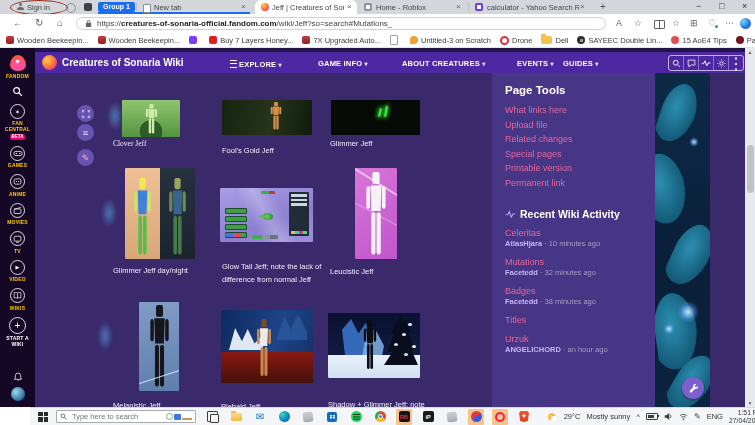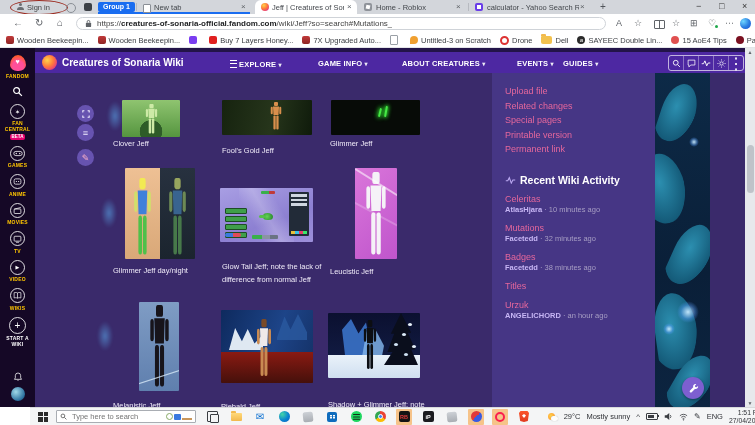--- a/index.html
+++ b/index.html
@@ -462,21 +462,21 @@
       <div class="fig" id="g1" style="left:87px;top:27px;width:58px;height:37px;">
         <svg class="man" width="13" height="30" viewBox="0 0 24 56">
             <rect x="8" y="0" width="8" height="8" rx="2"></rect>
             <path d="M6 9h12l-1 17H7z"></path>
             <rect x="1.5" y="9.5" width="4" height="15" rx="2"></rect>
             <rect x="18.5" y="9.5" width="4" height="15" rx="2"></rect>
             <rect x="6.8" y="27" width="4.6" height="28" rx="2"></rect>
             <rect x="12.6" y="27" width="4.6" height="28" rx="2"></rect>
           </svg>
       </div>
-      <div class="caption" style="left:78px;top:64px;">Clover Jeff</div>
+      <div class="caption" style="left:78px;top:64px;font-family:Liberation Serif, serif;">Clover Jeff</div>
 
       <div class="fig" id="g2" style="left:187px;top:27px;width:90px;height:35px;">
         <svg class="man" width="12" height="28" viewBox="0 0 24 56">
             <rect x="8" y="0" width="8" height="8" rx="2"></rect>
             <path d="M6 9h12l-1 17H7z"></path>
             <rect x="1.5" y="9.5" width="4" height="15" rx="2"></rect>
             <rect x="18.5" y="9.5" width="4" height="15" rx="2"></rect>
             <rect x="6.8" y="27" width="4.6" height="28" rx="2"></rect>
             <rect x="12.6" y="27" width="4.6" height="28" rx="2"></rect>
           </svg>
@@ -603,20 +603,22 @@
       <div class="leaf" style="left:-10px;top:80px;width:40px;height:70px;transform:rotate(-14deg);"></div>
       <div class="leaf" style="left:18px;top:150px;width:36px;height:64px;transform:rotate(24deg);"></div>
       <div class="leaf" style="left:0px;top:220px;width:42px;height:76px;transform:rotate(-8deg);"></div>
       <div class="leaf" style="left:20px;top:280px;width:34px;height:60px;transform:rotate(30deg);"></div>
       <div class="glowdot" style="left:22px;top:228px;width:22px;height:22px;"></div>
       <div class="glowdot" style="left:8px;top:250px;width:12px;height:12px;"></div>
       <div class="glowdot" style="left:34px;top:64px;width:10px;height:10px;"></div>
     </div>
 
     <div id="sidebar">
+      <div id="pt-head">Page Tools</div>
+      <div class="ptlink">What links here</div>
       <div class="ptlink">Upload file</div>
       <div class="ptlink">Related changes</div>
       <div class="ptlink">Special pages</div>
       <div class="ptlink">Printable version</div>
       <div class="ptlink">Permanent link</div>
 
       <div id="act-head">
         <svg width="11" height="8" viewBox="0 0 14 10">
             <polyline points="1,6 3.5,6 5.5,2 8,9 10,5 13,5" fill="none" stroke="currentColor" stroke-width="1.4"></polyline>
           </svg>

